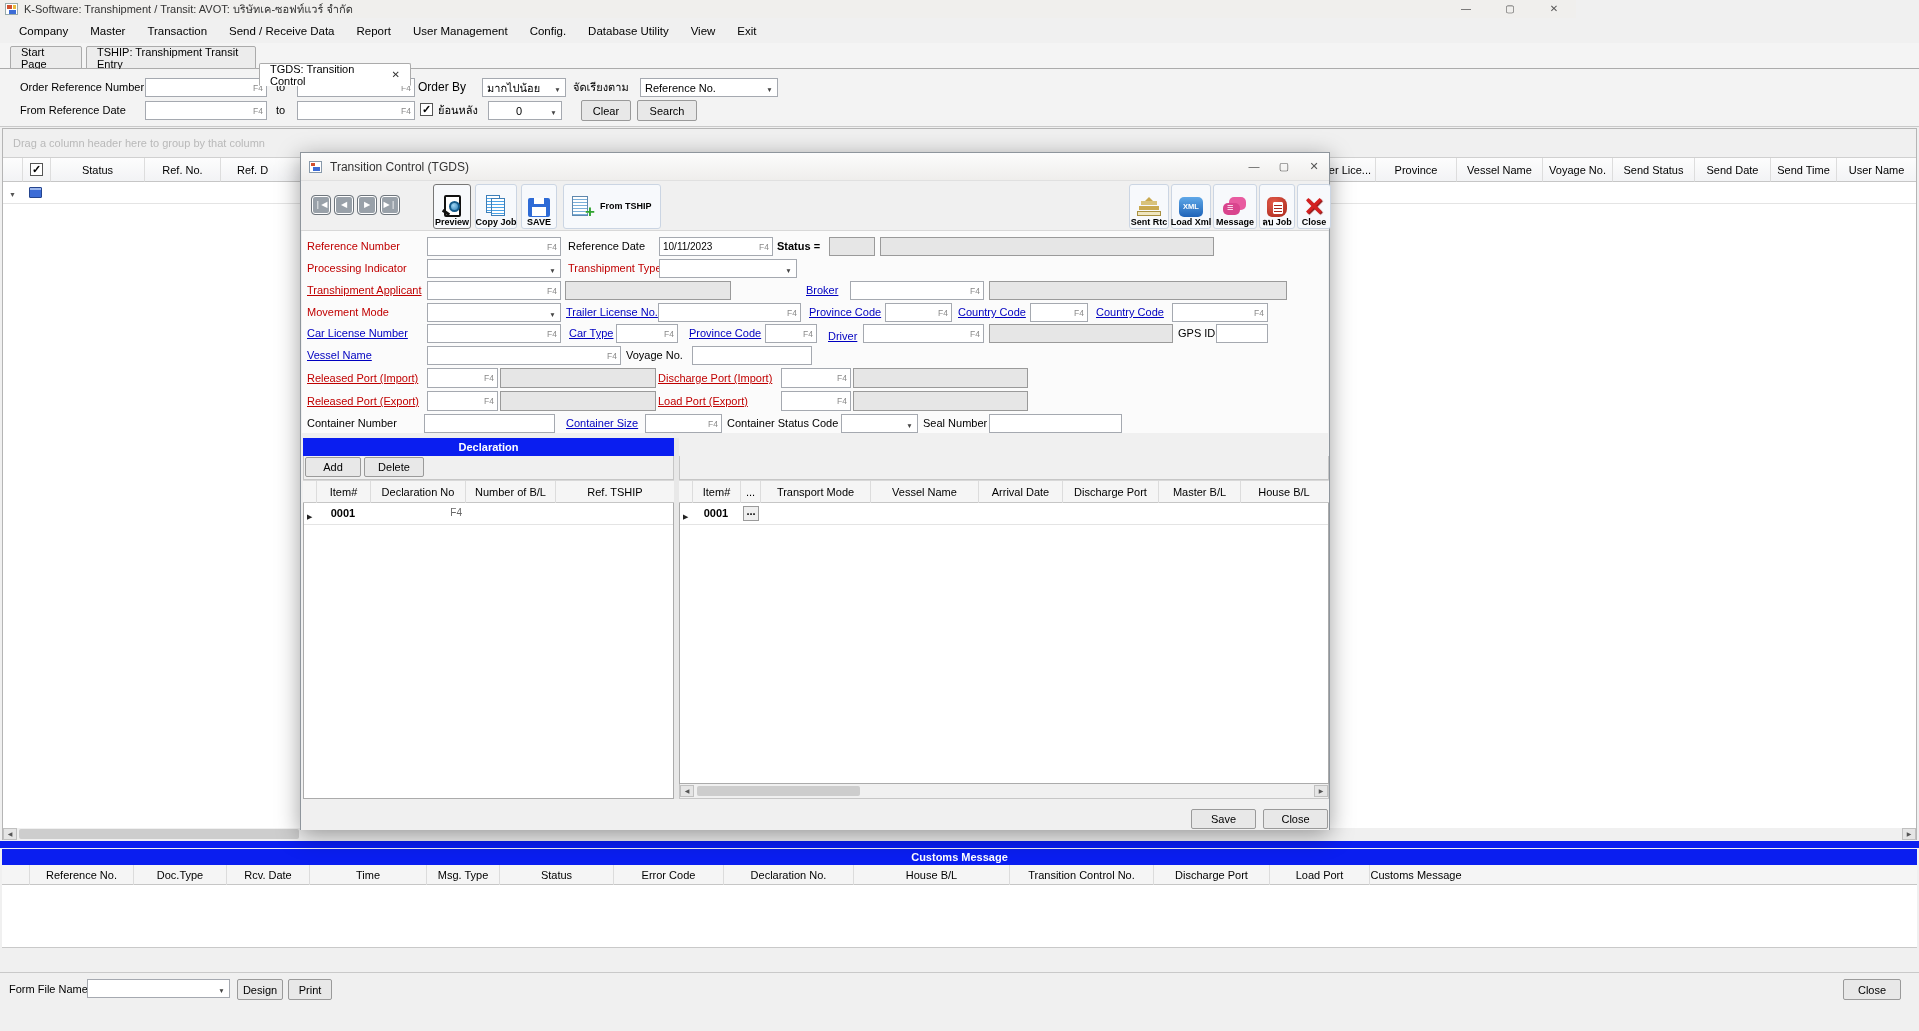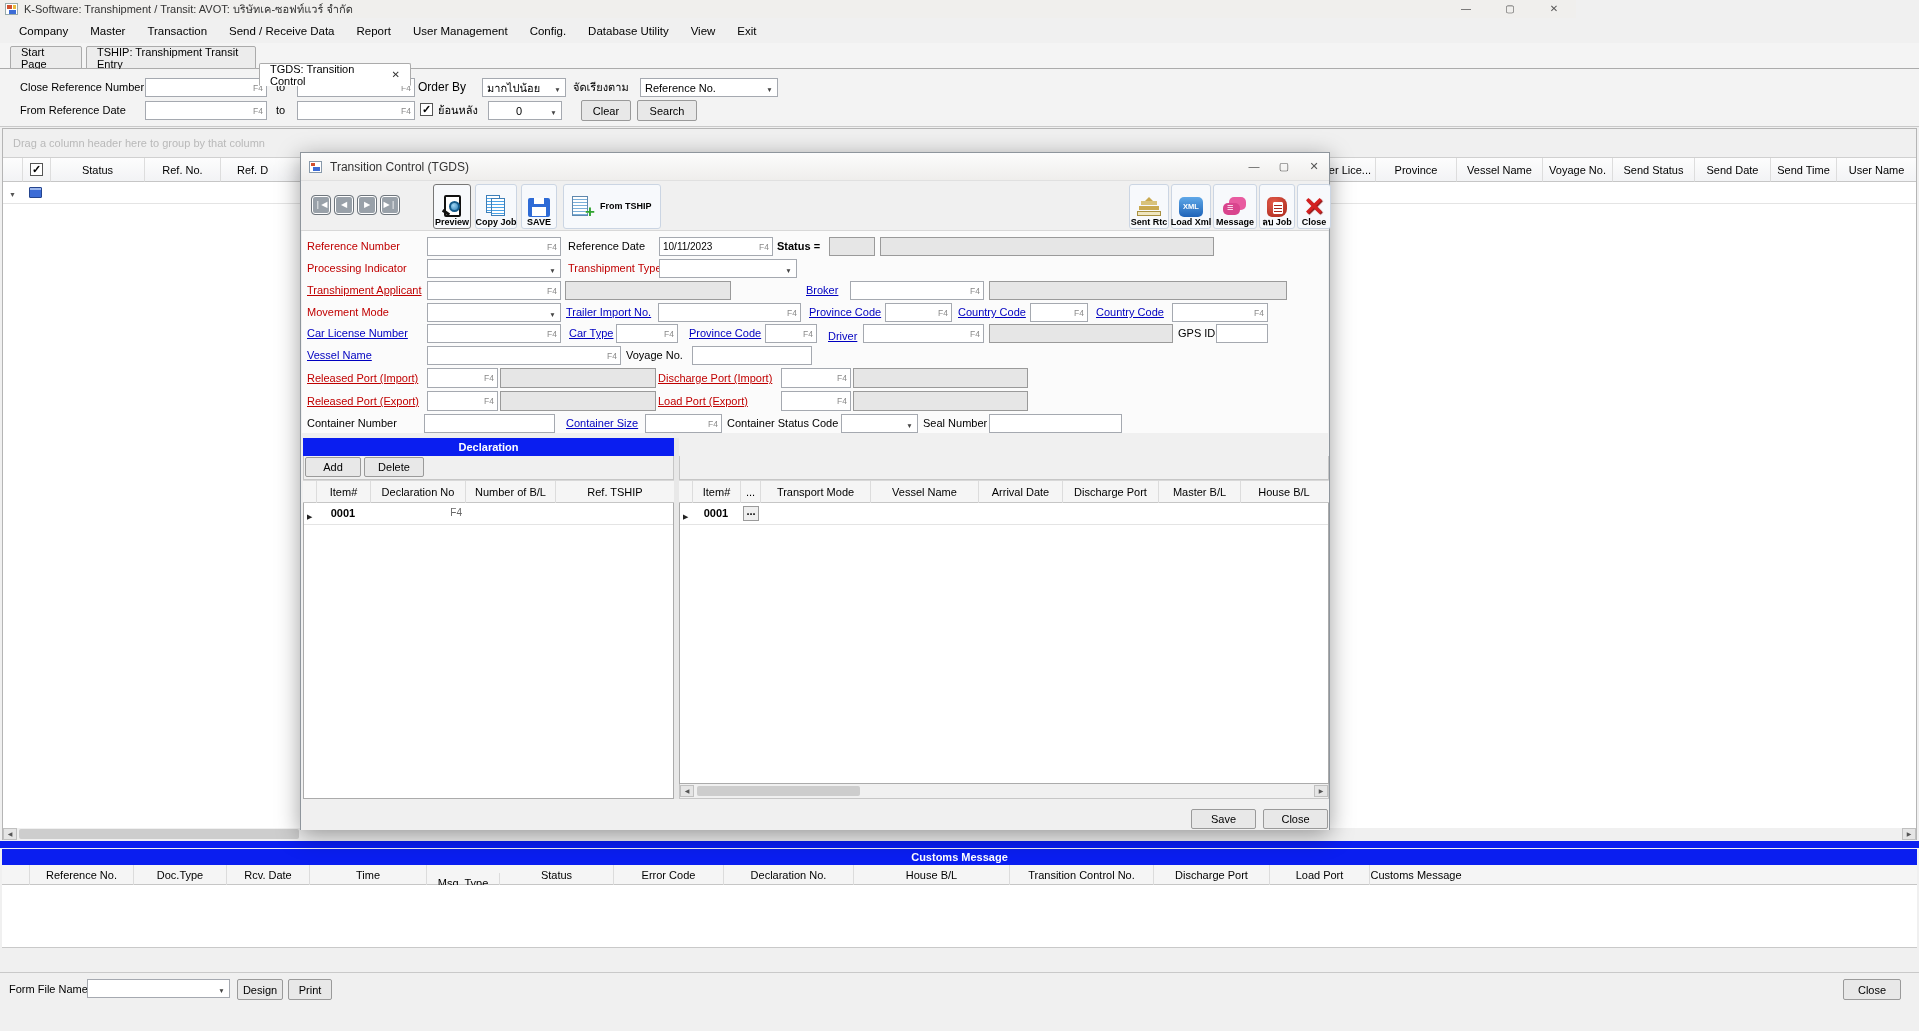--- a/index.html
+++ b/index.html
@@ -155,21 +155,21 @@
     <div class="tab" style="left:86px;width:170px;">
         <span>TSHIP: Transhipment Transit Entry</span>
       </div>
     <div class="tab active" style="left:259px;width:152px;">
         <span>TGDS: Transition Control</span>
         <span class="tab-close">✕</span>
       </div>
   </div>
 
   <div class="search">
-    <span class="s-lbl" style="left:20px;top:9px;">Close Reference Number</span>
+    <span class="s-lbl" style="left:20px;top:9px;">Order Reference Number</span>
     <div class="inp" style="left:145px;top:9px;width:122px;">
         <span class="f4">F4</span>
       </div>
     <span class="s-lbl" style="left:276px;top:9px;">to</span>
     <div class="inp" style="left:297px;top:9px;width:118px;">
         <span class="f4">F4</span>
       </div>
     <span class="s-lbl" style="left:418px;top:9px;font-size:12px;">Order By</span>
     <div class="dd" style="left:482px;top:9px;width:84px;">
         <span>มากไปน้อย</span>
@@ -232,21 +232,21 @@
   </div>
 
   <div class="blue-strip"></div>
   <div class="cust-bar">Customs Message</div>
   <div class="cust-head">
     <div class="c-col" style="left:0;width:28px;"></div>
     <div class="c-col" style="left:28px;width:104px;">Reference No.</div>
     <div class="c-col" style="left:132px;width:93px;">Doc.Type</div>
     <div class="c-col" style="left:225px;width:83px;">Rcv. Date</div>
     <div class="c-col" style="left:308px;width:117px;">Time</div>
-    <div class="c-col" style="left:425px;width:73px;margin-top:8px;">Msg. Type</div>
+    <div class="c-col" style="left:425px;width:73px;">Msg. Type</div>
     <div class="c-col" style="left:498px;width:114px;">Status</div>
     <div class="c-col" style="left:612px;width:110px;">Error Code</div>
     <div class="c-col" style="left:722px;width:130px;">Declaration No.</div>
     <div class="c-col" style="left:852px;width:156px;">House B/L</div>
     <div class="c-col" style="left:1008px;width:144px;">Transition Control No.</div>
     <div class="c-col" style="left:1152px;width:116px;">Discharge Port</div>
     <div class="c-col" style="left:1268px;width:100px;">Load Port</div>
     <div class="c-col" style="left:1368px;width:92px;border-right:none;">Customs Message</div>
   </div>
   <div class="cust-body"></div>
@@ -373,21 +373,21 @@
     <span class="fl blueu" style="left:505px;top:128px;">Broker</span>
     <div class="inp" style="left:549px;top:128px;width:134px;">
         <span class="f4">F4</span>
       </div>
     <div class="inp dis" style="left:688px;top:128px;width:298px;"></div>
 
     <span class="fl red" style="left:6px;top:150px;">Movement Mode</span>
     <div class="dd" style="left:126px;top:150px;width:134px;">
         <span class="dda"></span>
       </div>
-    <span class="fl blueu" style="left:265px;top:150px;">Trailer Import No.</span>
+    <span class="fl blueu" style="left:265px;top:150px;">Trailer License No.</span>
     <div class="inp" style="left:357px;top:150px;width:143px;">
         <span class="f4">F4</span>
       </div>
     <span class="fl blueu" style="left:508px;top:150px;">Province Code</span>
     <div class="inp" style="left:584px;top:150px;width:67px;">
         <span class="f4">F4</span>
       </div>
     <span class="fl blueu" style="left:657px;top:150px;">Country Code</span>
     <div class="inp" style="left:729px;top:150px;width:58px;">
         <span class="f4">F4</span>

